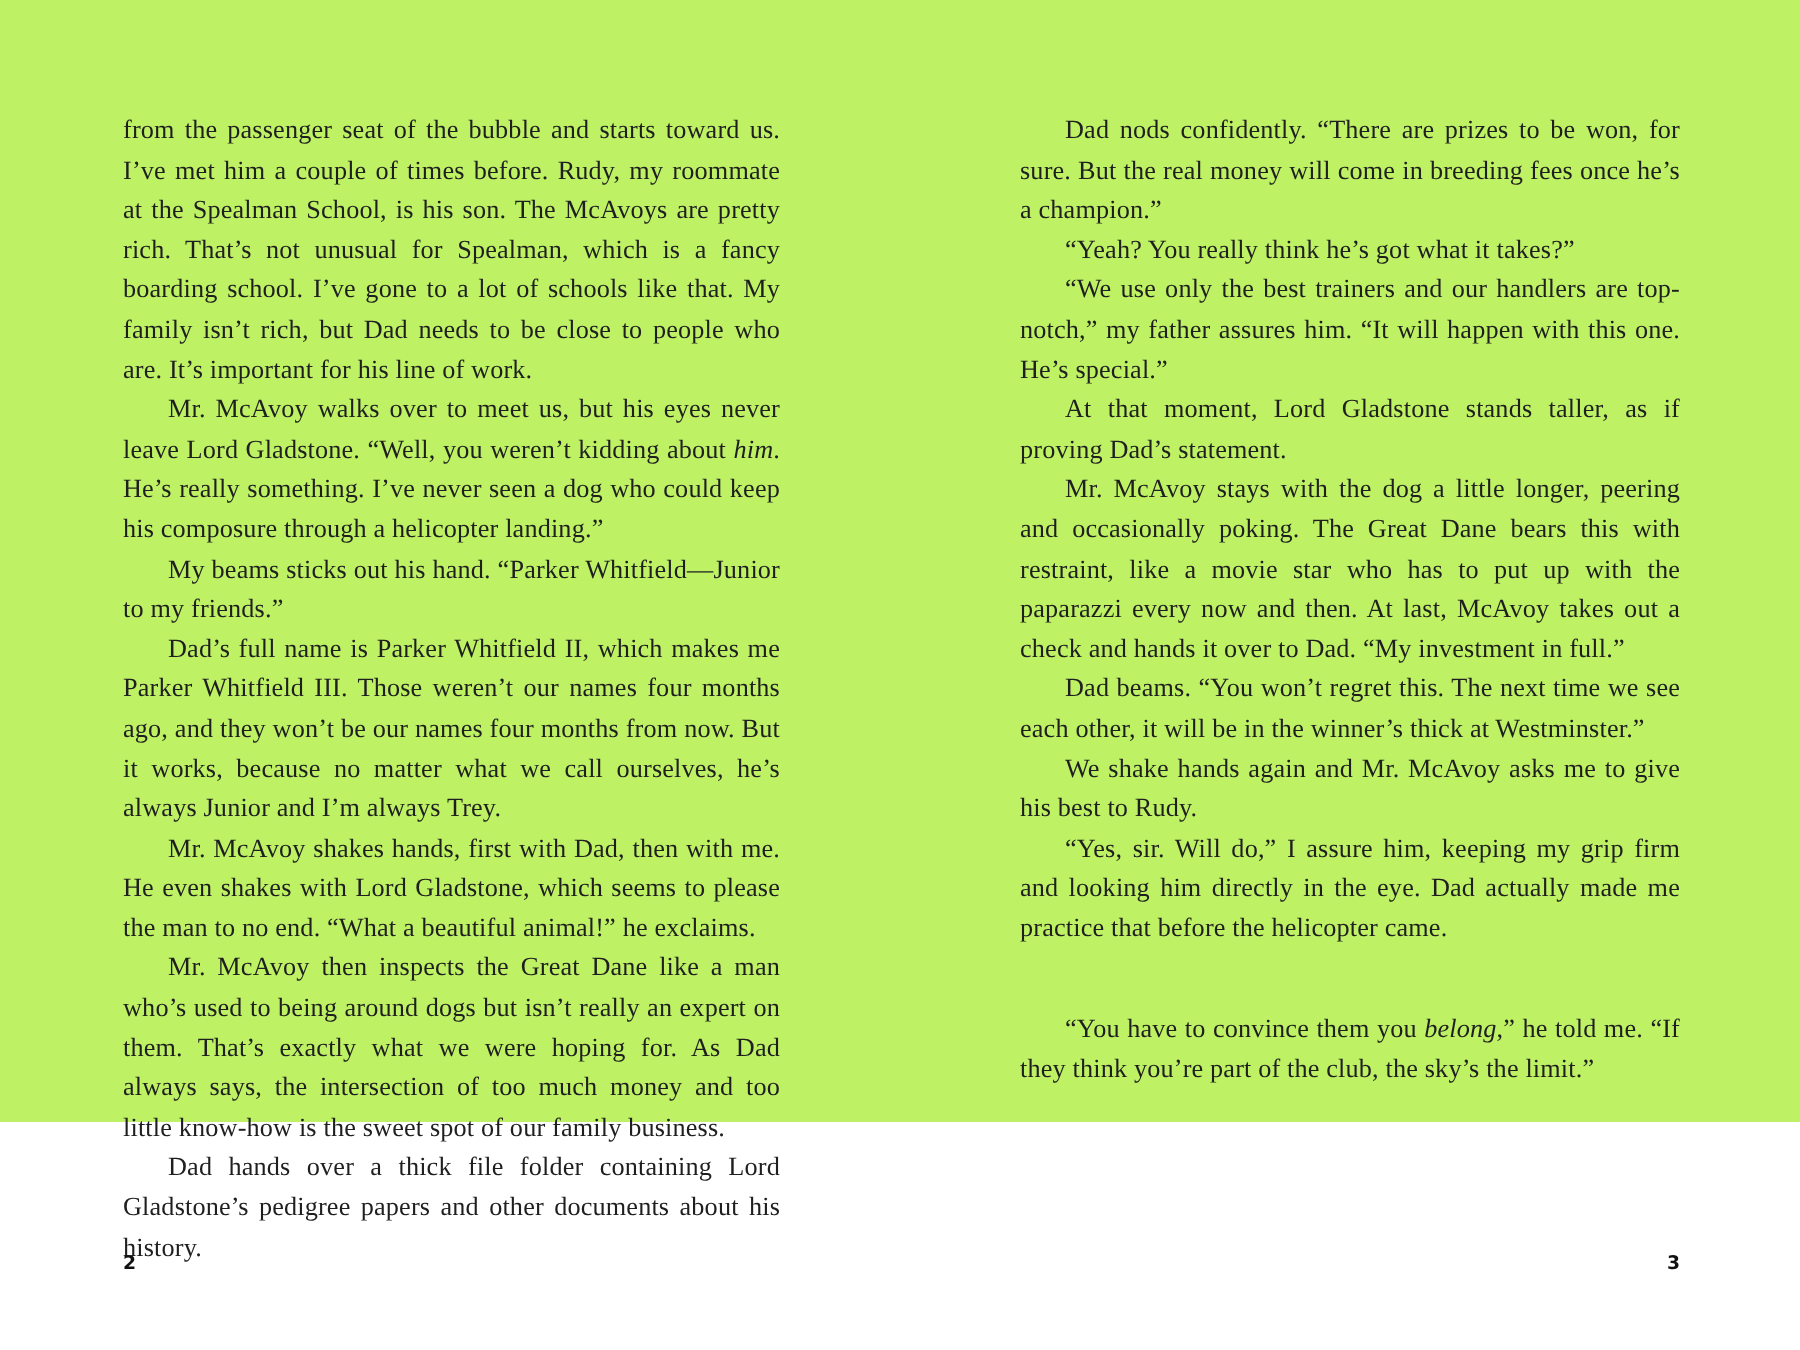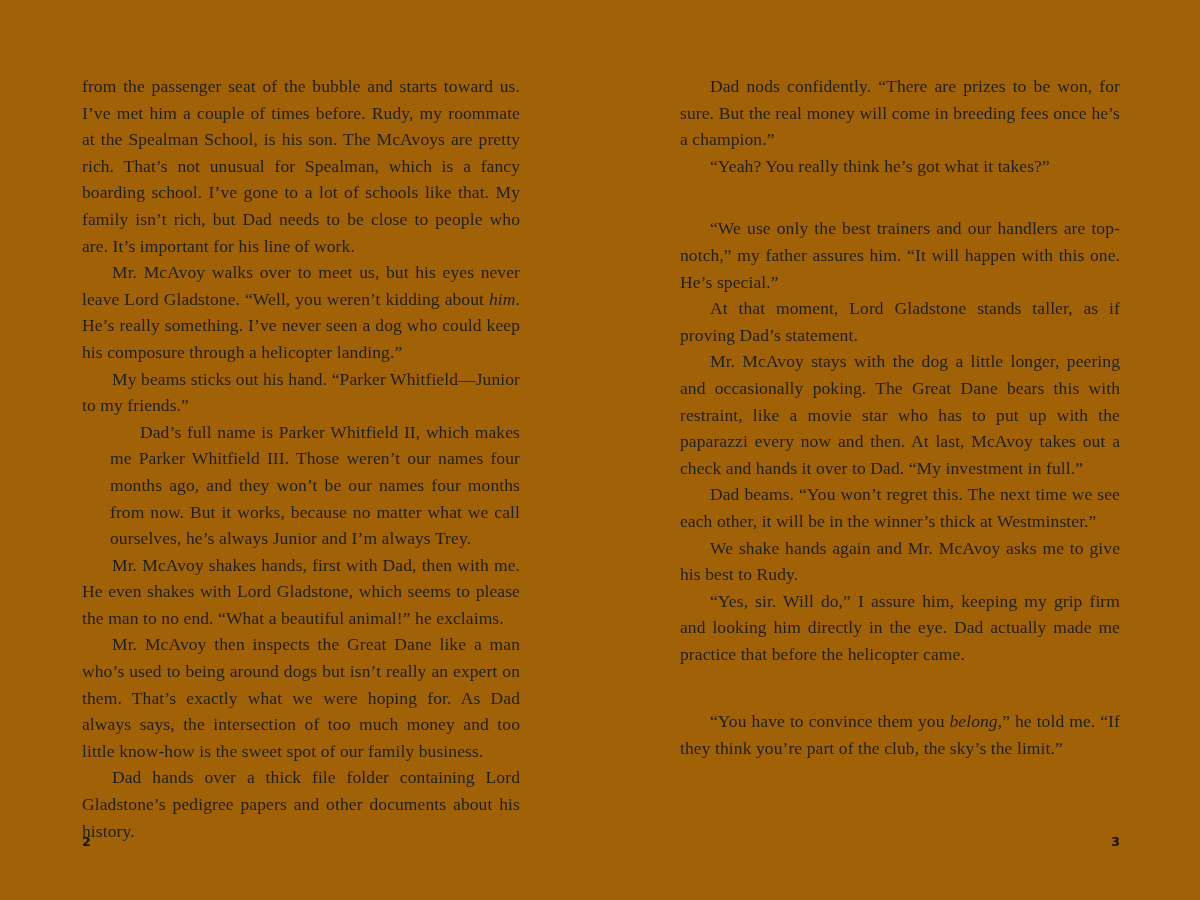--- a/index.html
+++ b/index.html
@@ -9,22 +9,22 @@
   body {
     width: 1200px;
     height: 900px;
     background: #ffffff;
     font-family: "Liberation Serif", serif;
     overflow: hidden;
   }
   .spread {
     position: relative;
     width: 1200px;
-    height: 900px;
-    background: #a16207;
+    height: 748px;
+    background: #bef264;
   }
   .text-block {
     position: absolute;
     top: 73px;
   }
   .text-block.left {
     left: 82px;
     width: 438px;
   }
   .text-block.right {
@@ -65,30 +65,30 @@
 </style>
 </head>
 <body style="background: rgb(255, 255, 255);">
 
 <div class="spread">
 
   <div class="text-block left">
       <p class="para" style="color: rgb(31, 31, 31);"><span>from the passenger seat of the bubble and starts toward us. I’ve met him a couple of times before. Rudy, my roommate at the Spealman School, is his son. The McAvoys are pretty rich. That’s not unusual for Spealman, which is a fancy boarding school. I’ve gone to a lot of schools like that. My family isn’t rich, but Dad needs to be close to people who are. It’s important for his line of work.</span></p>
       <p class="para indent" style="color: rgb(31, 31, 31);"><span>Mr. McAvoy walks over to meet us, but his eyes never leave Lord Gladstone. “Well, you weren’t kidding about </span><span class="em">him</span><span>. He’s really something. I’ve never seen a dog who could keep his composure through a helicopter landing.”</span></p>
       <p class="para indent" style="color: rgb(31, 31, 31);"><span>My beams sticks out his hand. “Parker Whitfield—Junior to my friends.”</span></p>
-      <p class="para indent" style="color: rgb(31, 31, 31); margin-left: 28px;"><span>Dad’s full name is Parker Whitfield II, which makes me Parker Whitfield III. Those weren’t our names four months ago, and they won’t be our names four months from now. But it works, because no matter what we call ourselves, he’s always Junior and I’m always Trey.</span></p>
+      <p class="para indent" style="color: rgb(31, 31, 31);"><span>Dad’s full name is Parker Whitfield II, which makes me Parker Whitfield III. Those weren’t our names four months ago, and they won’t be our names four months from now. But it works, because no matter what we call ourselves, he’s always Junior and I’m always Trey.</span></p>
       <p class="para indent" style="color: rgb(31, 31, 31);"><span>Mr. McAvoy shakes hands, first with Dad, then with me. He even shakes with Lord Gladstone, which seems to please the man to no end. “What a beautiful animal!” he exclaims.</span></p>
       <p class="para indent" style="color: rgb(31, 31, 31);"><span>Mr. McAvoy then inspects the Great Dane like a man who’s used to being around dogs but isn’t really an expert on them. That’s exactly what we were hoping for. As Dad always says, the intersection of too much money and too little know-how is the sweet spot of our family business.</span></p>
       <p class="para indent" style="color: rgb(31, 31, 31);"><span>Dad hands over a thick file folder containing Lord Gladstone’s pedigree papers and other documents about his history.</span></p>
     </div>
 
   <div class="text-block right">
       <p class="para indent" style="color: rgb(31, 31, 31);"><span>Dad nods confidently. “There are prizes to be won, for sure. But the real money will come in breeding fees once he’s a champion.”</span></p>
       <p class="para indent" style="color: rgb(31, 31, 31);"><span>“Yeah? You really think he’s got what it takes?”</span></p>
-      <p class="para indent" style="color: rgb(31, 31, 31); margin-top: 36px;"><span>“We use only the best trainers and our handlers are top-notch,” my father assures him. “It will happen with this one. He’s special.”</span></p>
+      <p class="para indent" style="color: rgb(31, 31, 31);"><span>“We use only the best trainers and our handlers are top-notch,” my father assures him. “It will happen with this one. He’s special.”</span></p>
       <p class="para indent" style="color: rgb(31, 31, 31);"><span>At that moment, Lord Gladstone stands taller, as if proving Dad’s statement.</span></p>
       <p class="para indent" style="color: rgb(31, 31, 31);"><span>Mr. McAvoy stays with the dog a little longer, peering and occasionally poking. The Great Dane bears this with restraint, like a movie star who has to put up with the paparazzi every now and then. At last, McAvoy takes out a check and hands it over to Dad. “My investment in full.”</span></p>
       <p class="para indent" style="color: rgb(31, 31, 31);"><span>Dad beams. “You won’t regret this. The next time we see each other, it will be in the winner’s thick at Westminster.”</span></p>
       <p class="para indent" style="color: rgb(31, 31, 31);"><span>We shake hands again and Mr. McAvoy asks me to give his best to Rudy.</span></p>
       <p class="para indent" style="color: rgb(31, 31, 31);"><span>“Yes, sir. Will do,” I assure him, keeping my grip firm and looking him directly in the eye. Dad actually made me practice that before the helicopter came.</span></p>
       <p class="para indent" style="color: rgb(31, 31, 31); margin-top: 41px;"><span>“You have to convince them you </span><span class="em">belong</span><span>,” he told me. “If they think you’re part of the club, the sky’s the limit.”</span></p>
     </div>
 
   <div class="folio left">2</div>
 

